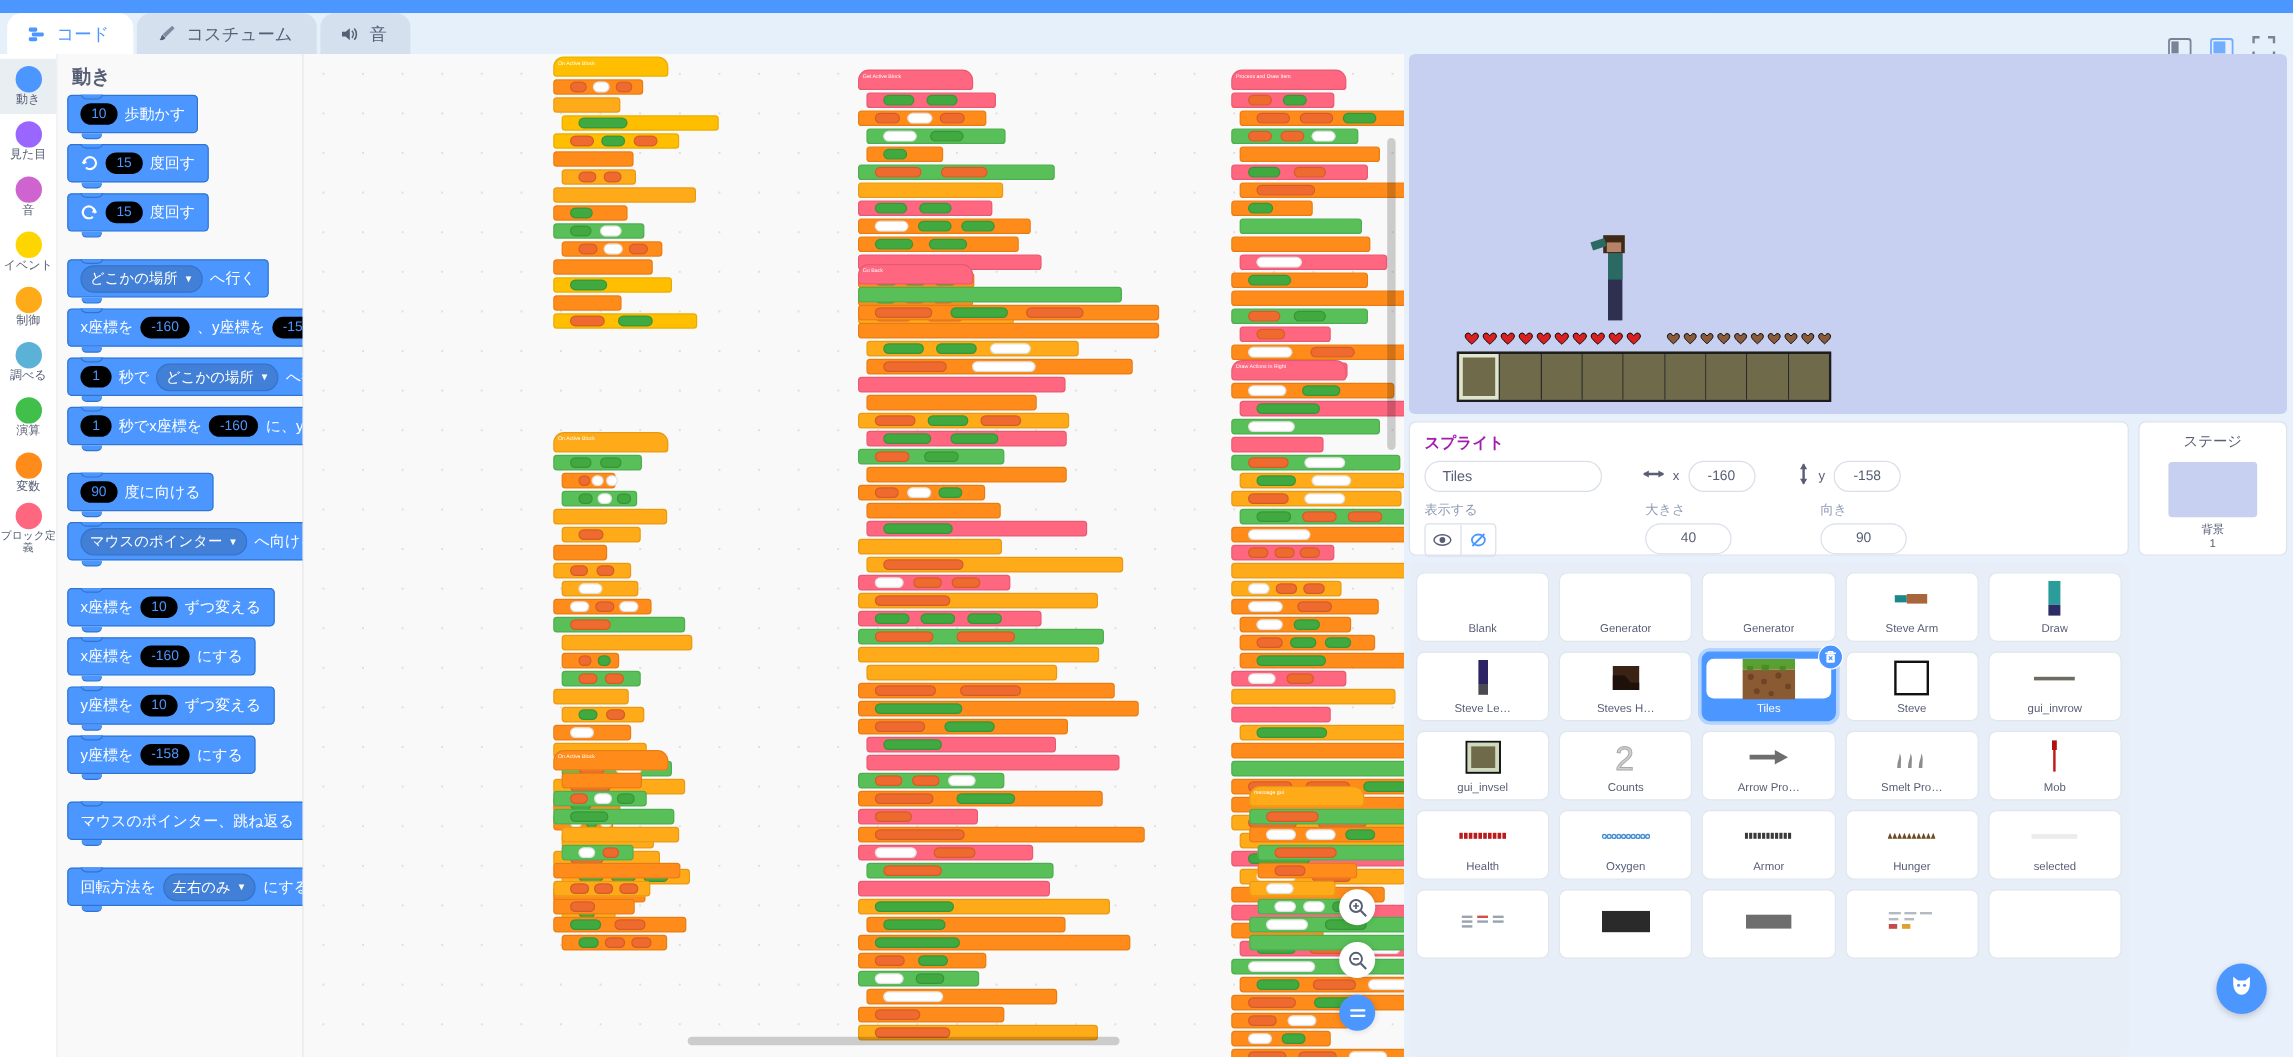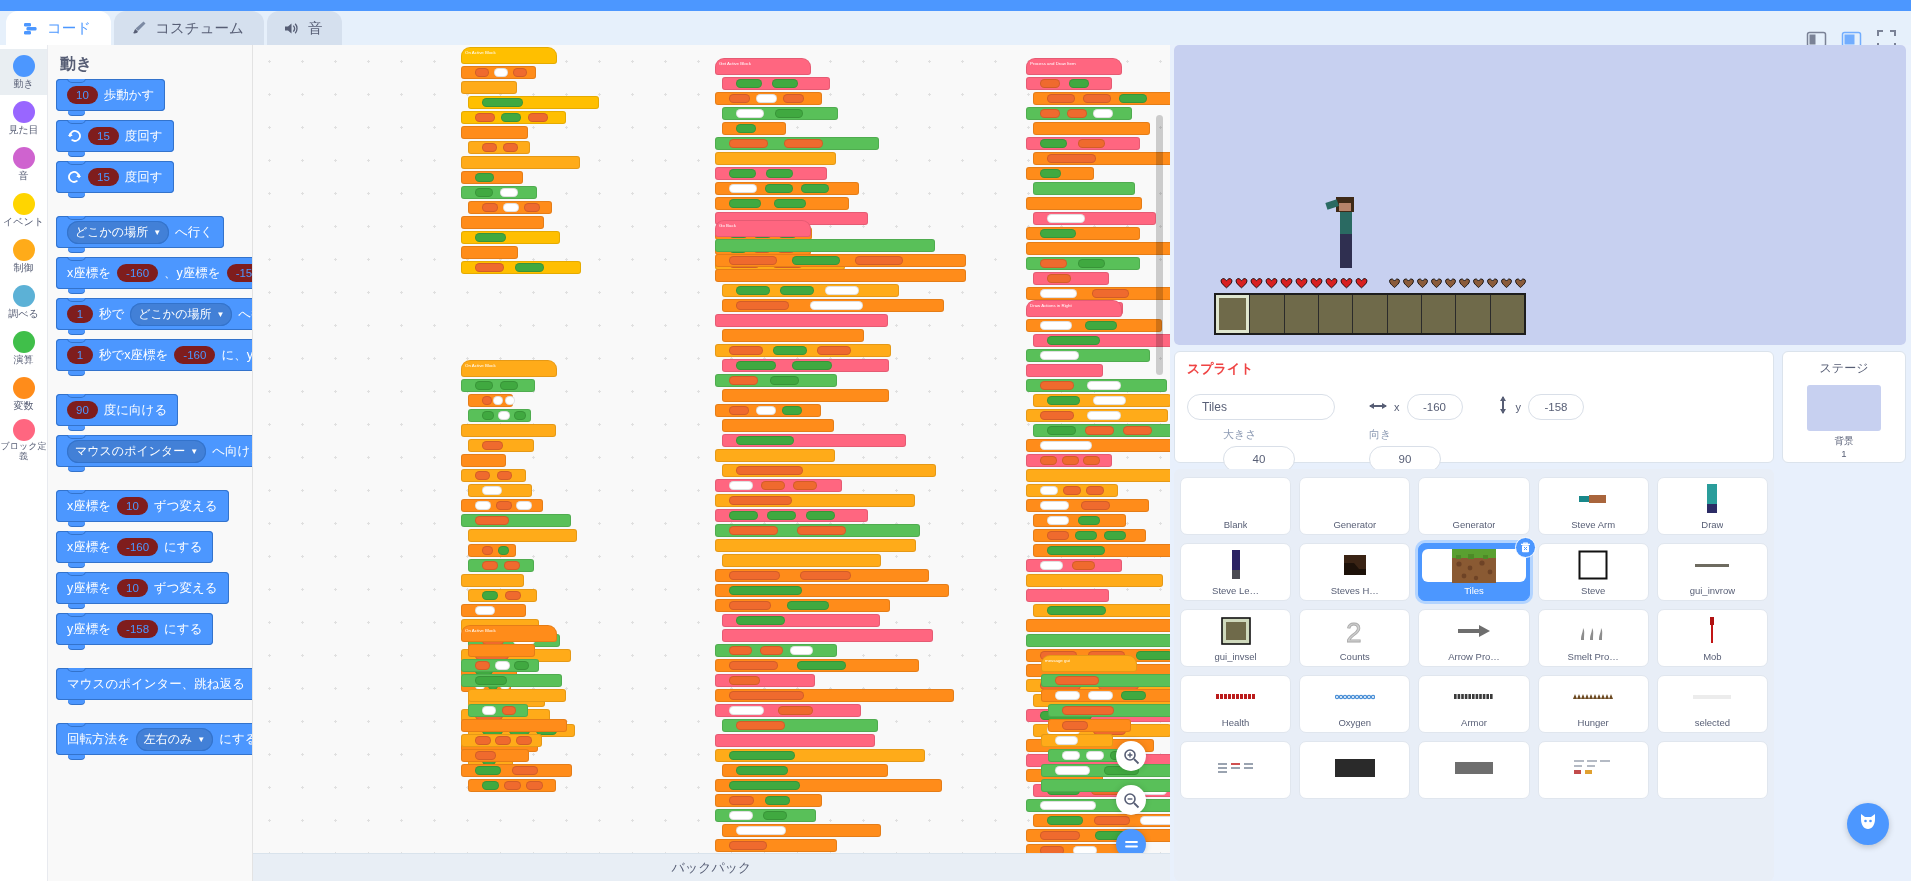--- a/index.html
+++ b/index.html
@@ -77,21 +77,21 @@
      white-space: nowrap; }
   .blk.notch::before {
      content:""; position:absolute; left:12px; top:-1px; width:17px; height:4px;
      background:#4c97ff; border-radius: 0 0 4px 4px; box-shadow: 0 0 0 1px #3373cc;
      clip-path: inset(1px -2px -2px -2px);
   }
   .blk.notch::after {
      content:""; position:absolute; left:12px; bottom:-4px; width:17px; height:4px;
      background:#4c97ff; border-radius: 0 0 4px 4px; box-shadow: 0 1px 0 0 #3373cc;
   }
-  .oval { background:#7f1d1d; color:#4c97ff; border-radius: 10px; padding: 2px 9px;
+  .oval { background:#000000; color:#4c97ff; border-radius: 10px; padding: 2px 9px;
      font-size: 11.5px; min-width: 26px; text-align:center; line-height:14px; }
   .drop { background:#4280d7; color:#fff; border-radius: 12px; padding: 3px 8px;
      font-size:12px; display:inline-flex; align-items:center; gap:5px;
      box-shadow: 0 0 0 1px #3373cc inset;}
   .drop .car { font-size: 8px; }
   .pal-spacer { height: 14px; }
 
   
   .workspace {
     position: absolute; top: 45px; left: 253px; width: 917px; height: 836px;
@@ -154,21 +154,21 @@
   .slot:last-child { border-right:none; }
   .slot.selsel { box-shadow: inset 0 0 0 3px #dfe6cf; }
   .hearts { position:absolute; left: 46px; bottom: 58px; display:flex; gap:2px; }
   .heart { width: 13px; height: 12px; }
   .armors { position:absolute; left: 214px; bottom: 58px; display:flex; gap:1px; }
   .steve { position:absolute; left: 150px; bottom: 60px; }
 
   
   .spritepanel { position:absolute; left: 4px; top: 306px; width: 600px; height: 112px;
      background:#fff; border-radius: 6px; border:1px solid #dbe3ec; padding: 8px 12px;}
-  .sp-title { font-size: 13px; color:#ef4444; font-weight:bold; margin-bottom: 16px; }
+  .sp-title { font-size: 13px; color:#a21caf; font-weight:bold; margin-bottom: 6px; }
   .sp-row { display:flex; align-items:center; }
   .sp-field { border:1px solid #d9dfe8; border-radius: 16px; height: 26px;
      display:flex; align-items:center; padding: 0 14px; font-size:12px; color:#575e75;
      background:#fff; }
   .sp-name { width: 148px; }
   .sp-num { width: 56px; justify-content:center; font-size: 11.5px; }
   .sp-axis { display:flex; align-items:center; gap:7px; margin-left: 34px; }
   .sp-axis .ax { font-size: 11px; color:#575e75; }
   .sp-sub { font-size: 11px; color:#8d9bb4; margin: 7px 0 4px; }
   .vis-toggle { display:flex; border:1px solid #d9dfe8; border-radius:4px; overflow:hidden; width:60px; }
@@ -1014,23 +1014,20 @@
           </svg>
       </div>
       <div class="zbtn blue">
         <svg width="17" height="17" viewBox="0 0 17 17">
             <path d="M3 6h11M3 10.5h11" stroke="#fff" stroke-width="1.8" stroke-linecap="round"></path>
           </svg>
       </div>
     </div>
   </div>
 
-  <div class="backpack">
-    <span>バックパック</span>
-  </div>
 
   <div class="stagewrap">
 
     <div class="stage">
       <div class="sky"></div>
       <div class="steve">
         <svg width="44" height="86" viewBox="0 0 44 86" class="px">
           <rect x="12" y="2" width="18" height="15" fill="#3f2a18"></rect>
           <rect x="15" y="8" width="12" height="8" fill="#b6836a"></rect>
           <rect x="2" y="6" width="12" height="7" fill="#2a6a62" transform="rotate(-18 8 9)"></rect>
@@ -1143,20 +1140,37 @@
               </svg>
           </span>
           <span class="ax">y</span>
           <div class="sp-field sp-num">
             <span>-158</span>
           </div>
         </div>
       </div>
 
       <div class="sp-row" style="align-items:flex-start">
+        <div style="width:148px">
+          <div class="sp-sub">表示する</div>
+          <div class="vis-toggle">
+            <div>
+              <svg width="16" height="12" viewBox="0 0 16 12">
+                  <ellipse cx="8" cy="6" rx="7" ry="4.4" fill="none" stroke="#575e75" stroke-width="1.2"></ellipse>
+                  <circle cx="8" cy="6" r="2.4" fill="#575e75"></circle>
+                </svg>
+            </div>
+            <div>
+              <svg width="16" height="14" viewBox="0 0 16 14">
+                  <ellipse cx="8" cy="7" rx="5.4" ry="4.6" fill="none" stroke="#4c97ff" stroke-width="1.5"></ellipse>
+                  <path d="M3 12 L13 2" stroke="#4c97ff" stroke-width="1.6"></path>
+                </svg>
+            </div>
+          </div>
+        </div>
         <div class="col2">
           <div class="sp-sub">大きさ</div>
           <div class="sp-field sp-num" style="width:72px">
             <span>40</span>
           </div>
         </div>
         <div class="col3">
           <div class="sp-sub">向き</div>
           <div class="sp-field sp-num" style="width:72px">
             <span>90</span>

